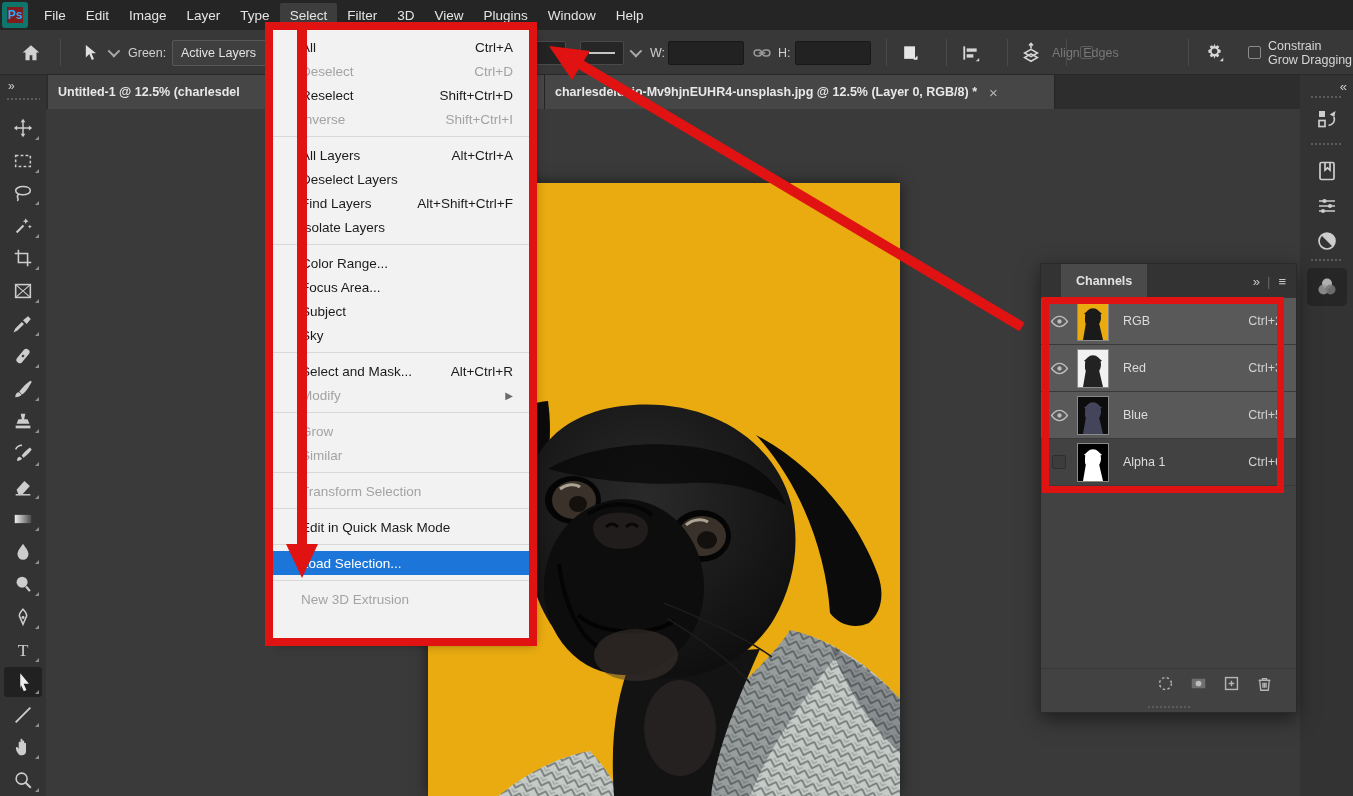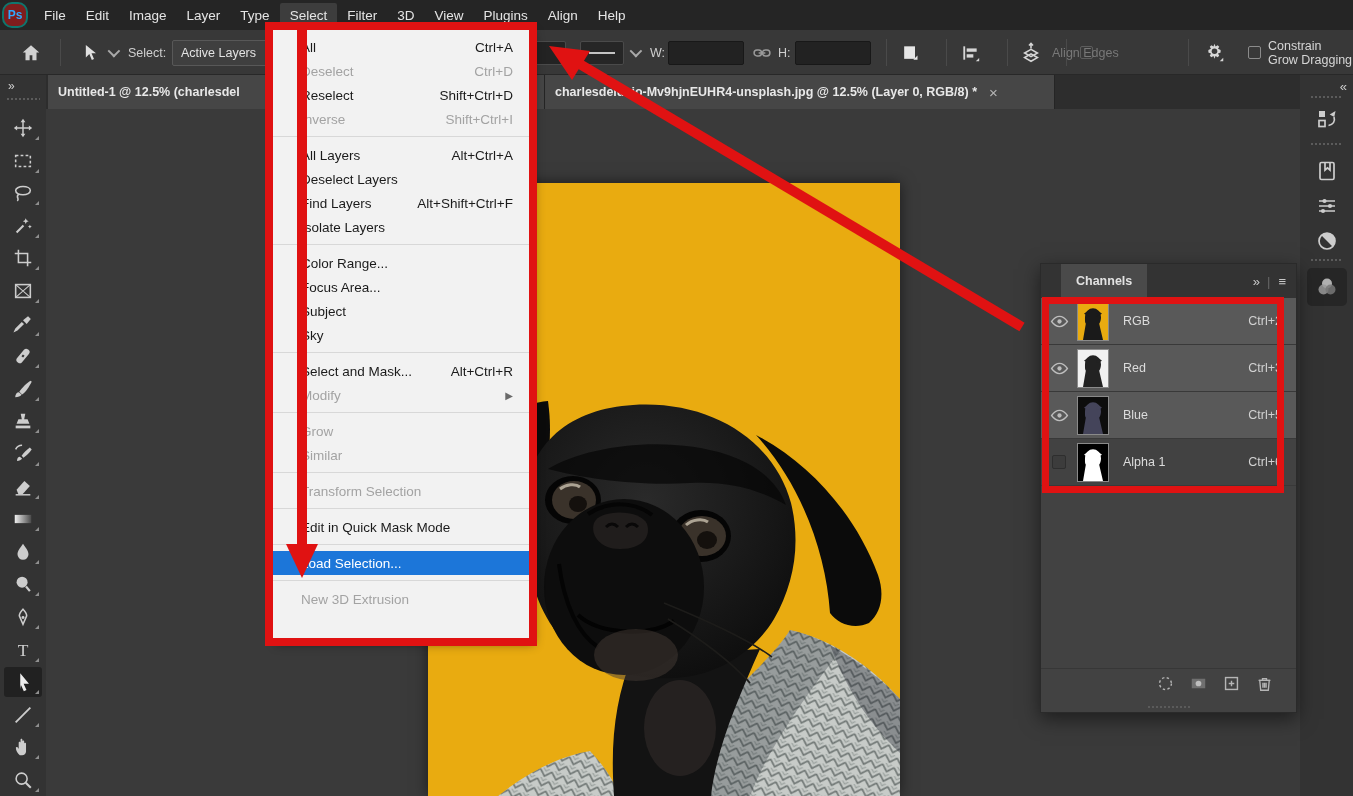--- a/index.html
+++ b/index.html
@@ -4,21 +4,21 @@
 <style>
   * { margin:0; padding:0; box-sizing:border-box; }
   html,body { width:1353px; height:796px; overflow:hidden; background:#3a3a3a;
     font-family:"Liberation Sans", sans-serif; -webkit-font-smoothing:antialiased; }
   #stage { position:relative; width:1353px; height:796px; }
 
   
   .menubar { position:absolute; left:0; top:0; width:1353px; height:30px; background:#252525;
     display:flex; align-items:center; z-index:20; }
   .pslogo { width:26px; height:26px; margin:0 6px 0 2px; background:#7f1d1d; color:#31a8ff;
-    border:2px solid #0f766e; border-radius:10px; font-size:12px; font-weight:bold;
+    border:5px solid #0f766e; border-radius:3px; font-size:12px; font-weight:bold;
     display:flex; align-items:center; justify-content:center; }
   .menu-item { color:#e4e4e4; font-size:13.5px; padding:5px 10px; border-radius:2px; cursor:default; }
   .menu-item.active { background:#3d3d3d; }
 
   
   .optbar { position:absolute; left:0; top:30px; width:1353px; height:45px; background:#383838;
     border-bottom:1px solid #282828; z-index:19; }
   .ob { position:absolute; top:0; height:45px; display:flex; align-items:center; color:#cfcfcf; font-size:12.5px; }
   .obsep { position:absolute; top:9px; width:1px; height:27px; background:#4a4a4a; }
   .obinput { width:76px; height:24px; background:#222; border:1px solid #181818; border-radius:2px; }
@@ -163,39 +163,39 @@
         <span class="menu-item">File</span>
         <span class="menu-item">Edit</span>
         <span class="menu-item">Image</span>
         <span class="menu-item">Layer</span>
         <span class="menu-item">Type</span>
         <span class="menu-item active">Select</span>
         <span class="menu-item">Filter</span>
         <span class="menu-item">3D</span>
         <span class="menu-item">View</span>
         <span class="menu-item">Plugins</span>
-        <span class="menu-item">Align</span>
+        <span class="menu-item">Window</span>
         <span class="menu-item">Help</span>
       </div>
   </div>
 
   <div class="optbar">
     <div class="ob" style="left:20px;">
       <svg width="22" height="22" viewBox="0 0 24 24">
           <path d="M12 3.5l9 8h-3v8.5h-4.5v-5.5h-3v5.5H6V11.5H3z" fill="#d2d2d2"></path>
         </svg>
     </div>
     <div class="obsep" style="left:60px;"></div>
     <div class="ob" style="left:80px;">
       <svg width="20" height="20" viewBox="0 0 24 24">
           <path d="M7 2.5v15l4.2-4.2 3 7 2.6-1.1-3-6.9h5.4z" fill="#e0e0e0"></path>
         </svg>
       <span class="chev" style="margin-left:8px;"></span>
     </div>
-    <div class="ob" style="left:128px;">Select:</div>
+    <div class="ob" style="left:128px;">Green:</div>
     <div class="ob" style="left:172px;">
       <div class="ddl">
           <span>Active Layers</span>
           <span class="chev" style="margin-left:10px;"></span>
         </div>
     </div>
     <div class="ob" style="left:520px;">
       <div class="obbox" style="width:46px; background:#232323;"></div>
         <span class="chev" style="margin-left:6px;"></span>
     </div>

